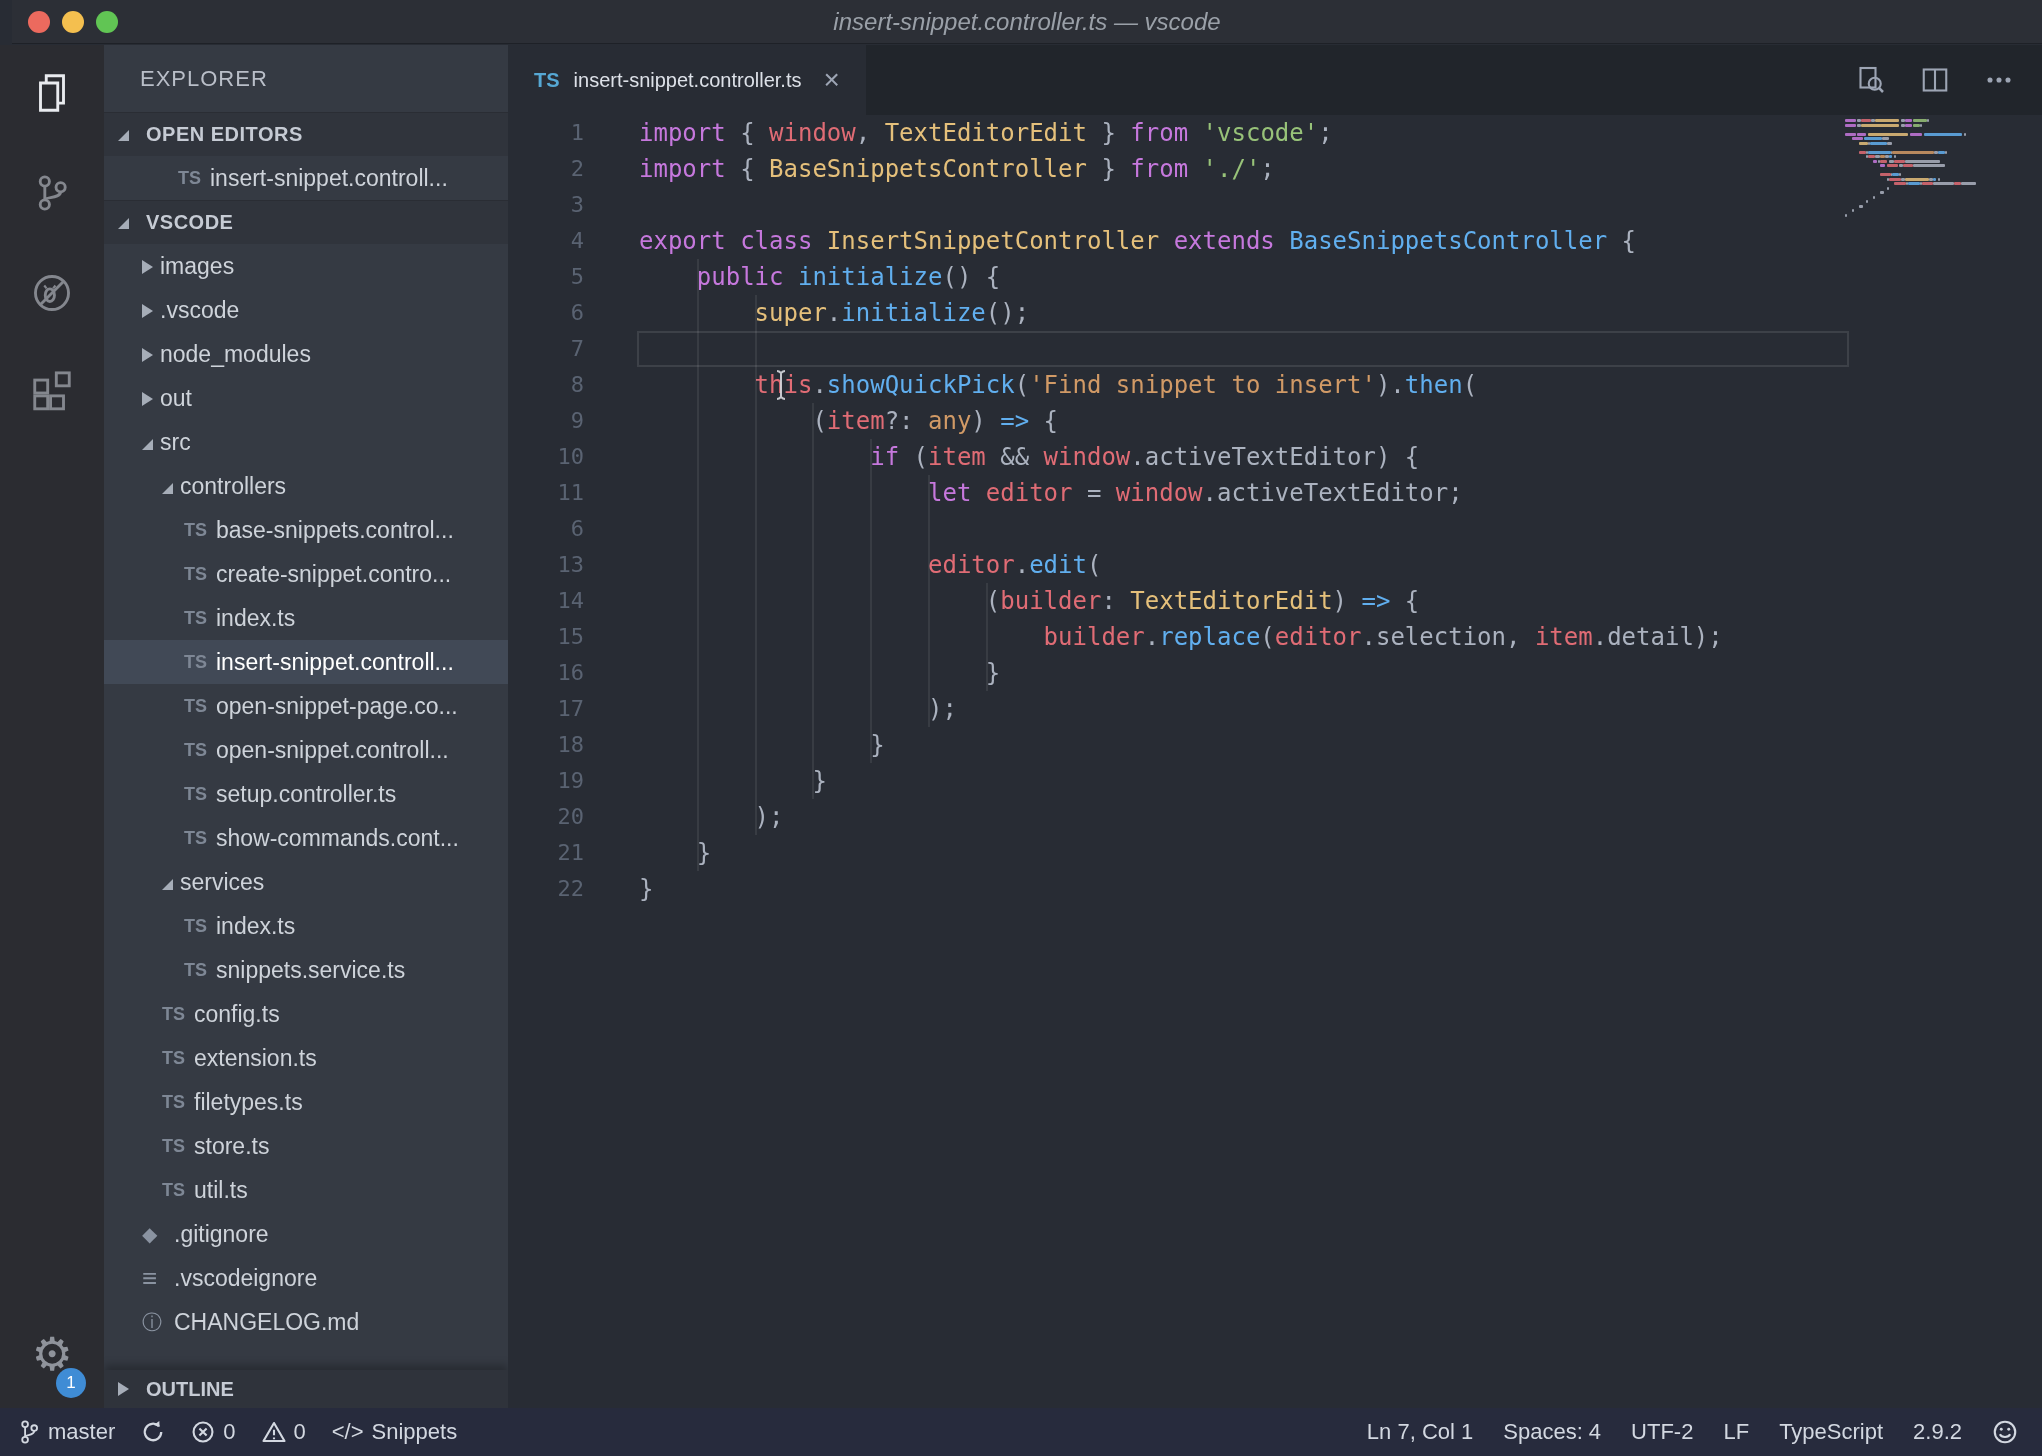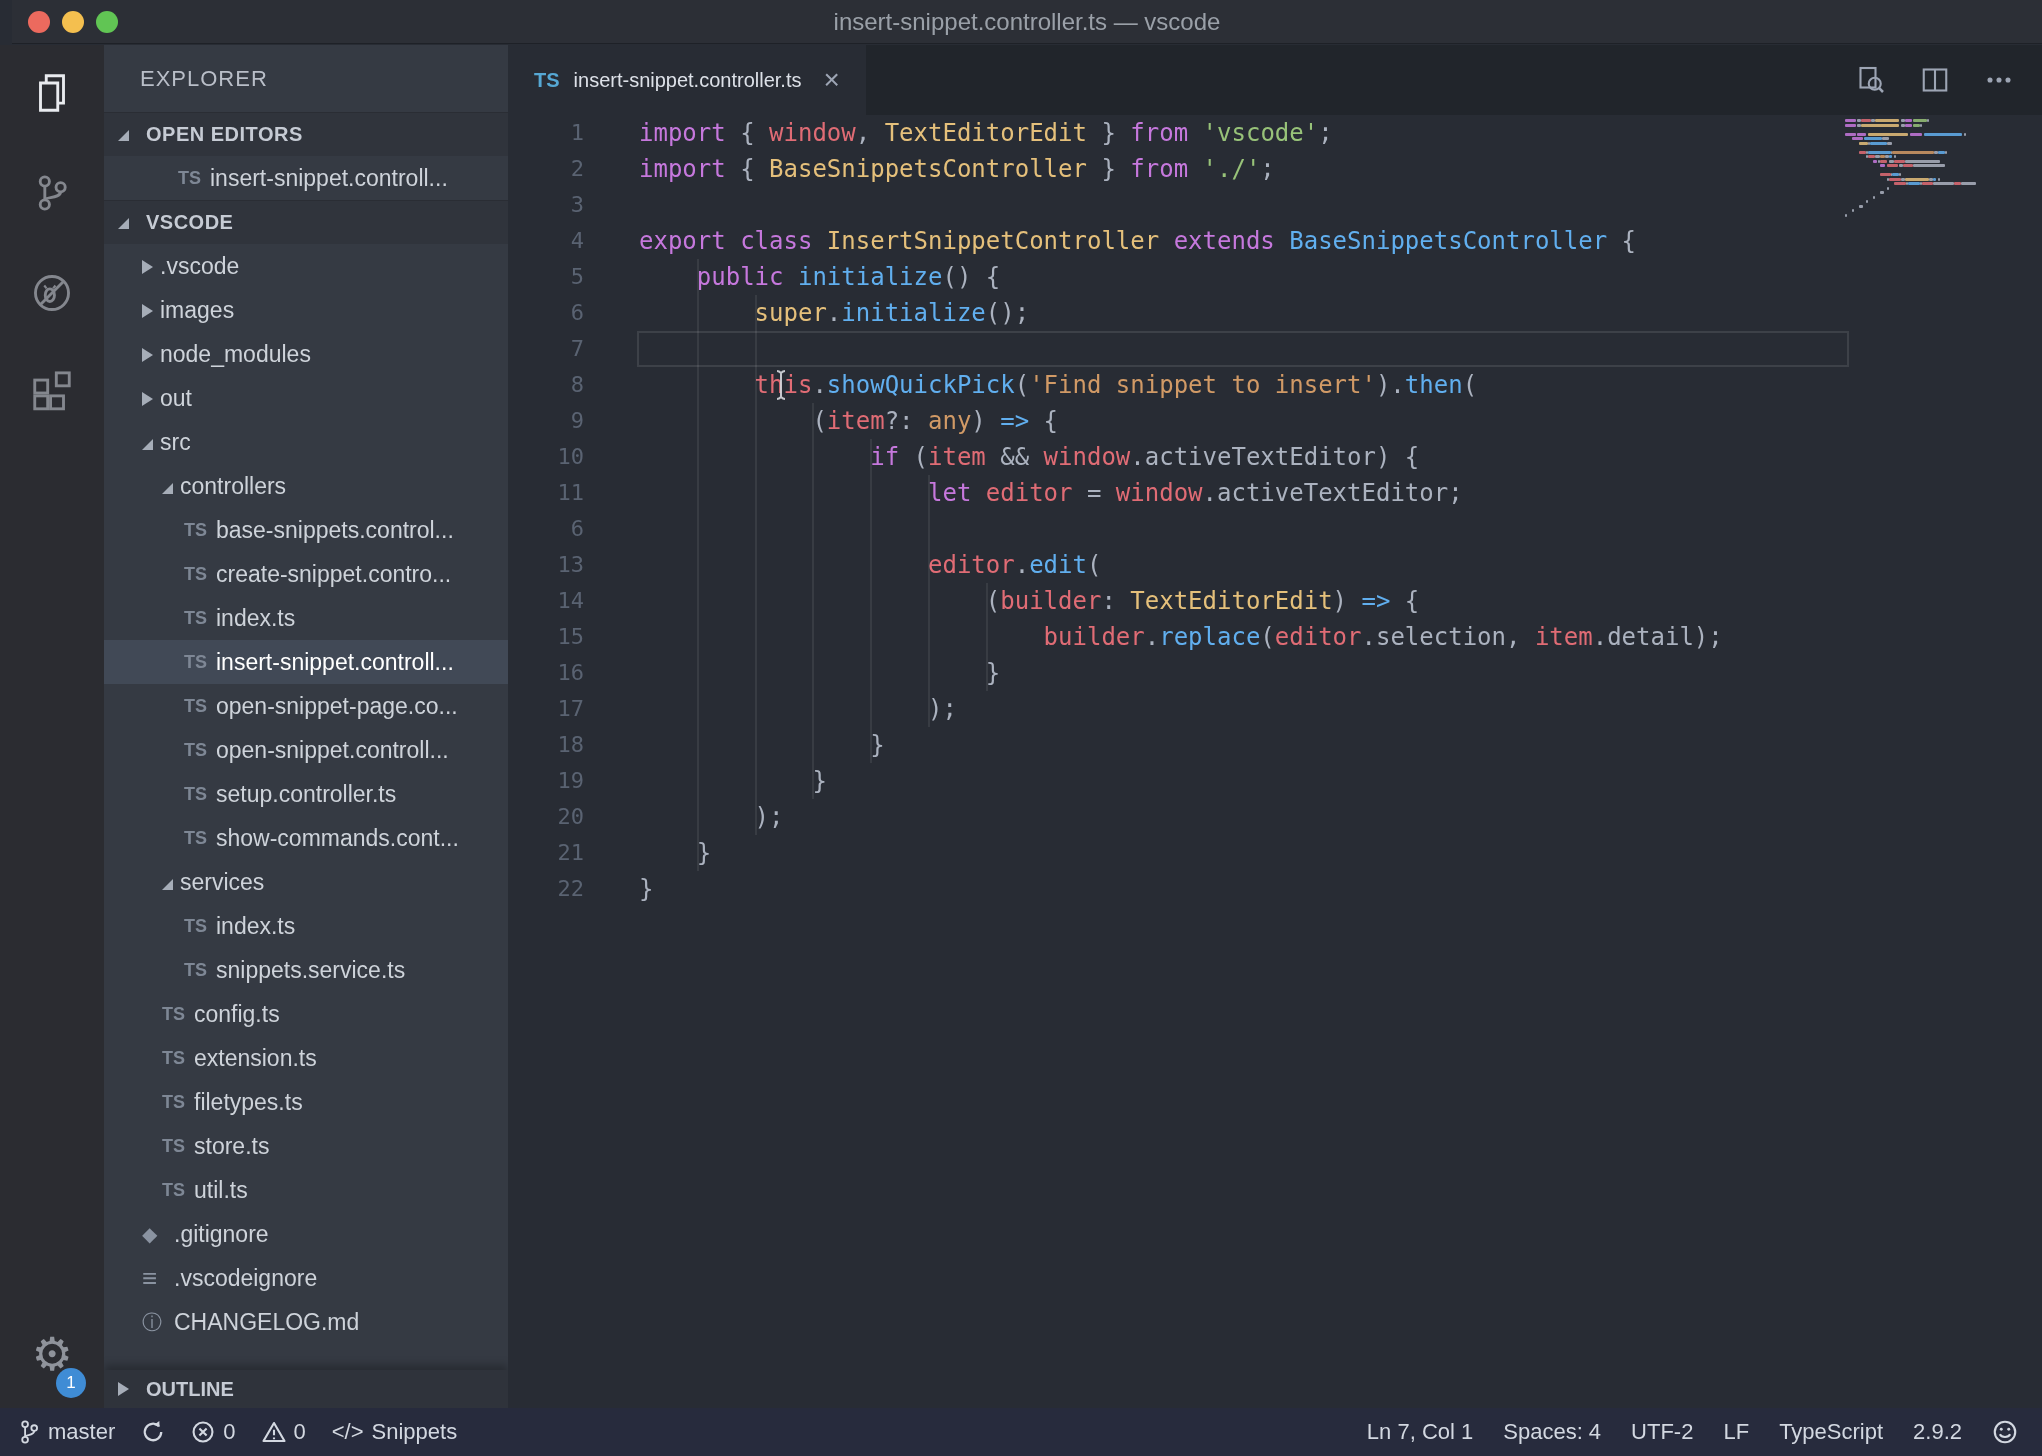--- a/index.html
+++ b/index.html
@@ -1,20 +1,20 @@
 <!DOCTYPE html>
 <html><head>
 <meta charset="utf-8">
 <style>
   * { margin:0; padding:0; box-sizing:border-box; }
   html,body { width:2042px; height:1456px; overflow:hidden; }
   body { font-family:"Liberation Sans","DejaVu Sans",sans-serif; background:#282c34; position:relative; color:#ccc; }
 
   
-  .titlebar { position:absolute; top:0; left:12px; right:0; height:44px; background:#2c2f36; border-bottom:1px solid #1e2127; }
+  .titlebar { position:absolute; top:0; left:12px; right:0; height:44px; background:#2c2f36; border-bottom:1px solid #1e2127;font-style:italic; }
   .traffic { position:absolute; left:16px; top:11px; display:flex; gap:12px; }
   .tl { width:22px; height:22px; border-radius:50%; display:inline-block; }
   .tl.red { background:#ec6a5e; } .tl.yellow { background:#f4bf4f; } .tl.green { background:#61c554; }
   .title { position:absolute; left:0; right:0; top:0; height:44px; line-height:44px; text-align:center; font-size:24px; color:#9aa0a8; }
 
   
   .activitybar { position:absolute; top:45px; bottom:48px; left:0; width:104px; background:#2b2c31; }
   .ab-item { height:100px; display:flex; align-items:center; justify-content:center; color:#84878e; }
   .ab-item.active { color:#e9ebef; }
   .ab-settings { position:absolute; bottom:6px; left:0; width:104px; height:96px; display:flex; align-items:center; justify-content:center; color:#8f939b; font-size:46px; }
@@ -130,25 +130,25 @@
         <span class="tlabel">insert-snippet.controll...</span>
       </div>
     </div>
   <div class="sec-header">
     <i class="tw exp"></i>
     <span>VSCODE</span>
   </div>
   <div class="tree" id="file-tree">
       <div class="trow lvl1">
         <i class="tw col"></i>
+        <span class="tlabel">images</span>
+      </div>
+      <div class="trow lvl1">
+        <i class="tw col"></i>
         <span class="tlabel">.vscode</span>
-      </div>
-      <div class="trow lvl1">
-        <i class="tw col"></i>
-        <span class="tlabel">images</span>
       </div>
       <div class="trow lvl1">
         <i class="tw col"></i>
         <span class="tlabel">node_modules</span>
       </div>
       <div class="trow lvl1">
         <i class="tw col"></i>
         <span class="tlabel">out</span>
       </div>
       <div class="trow lvl1">

